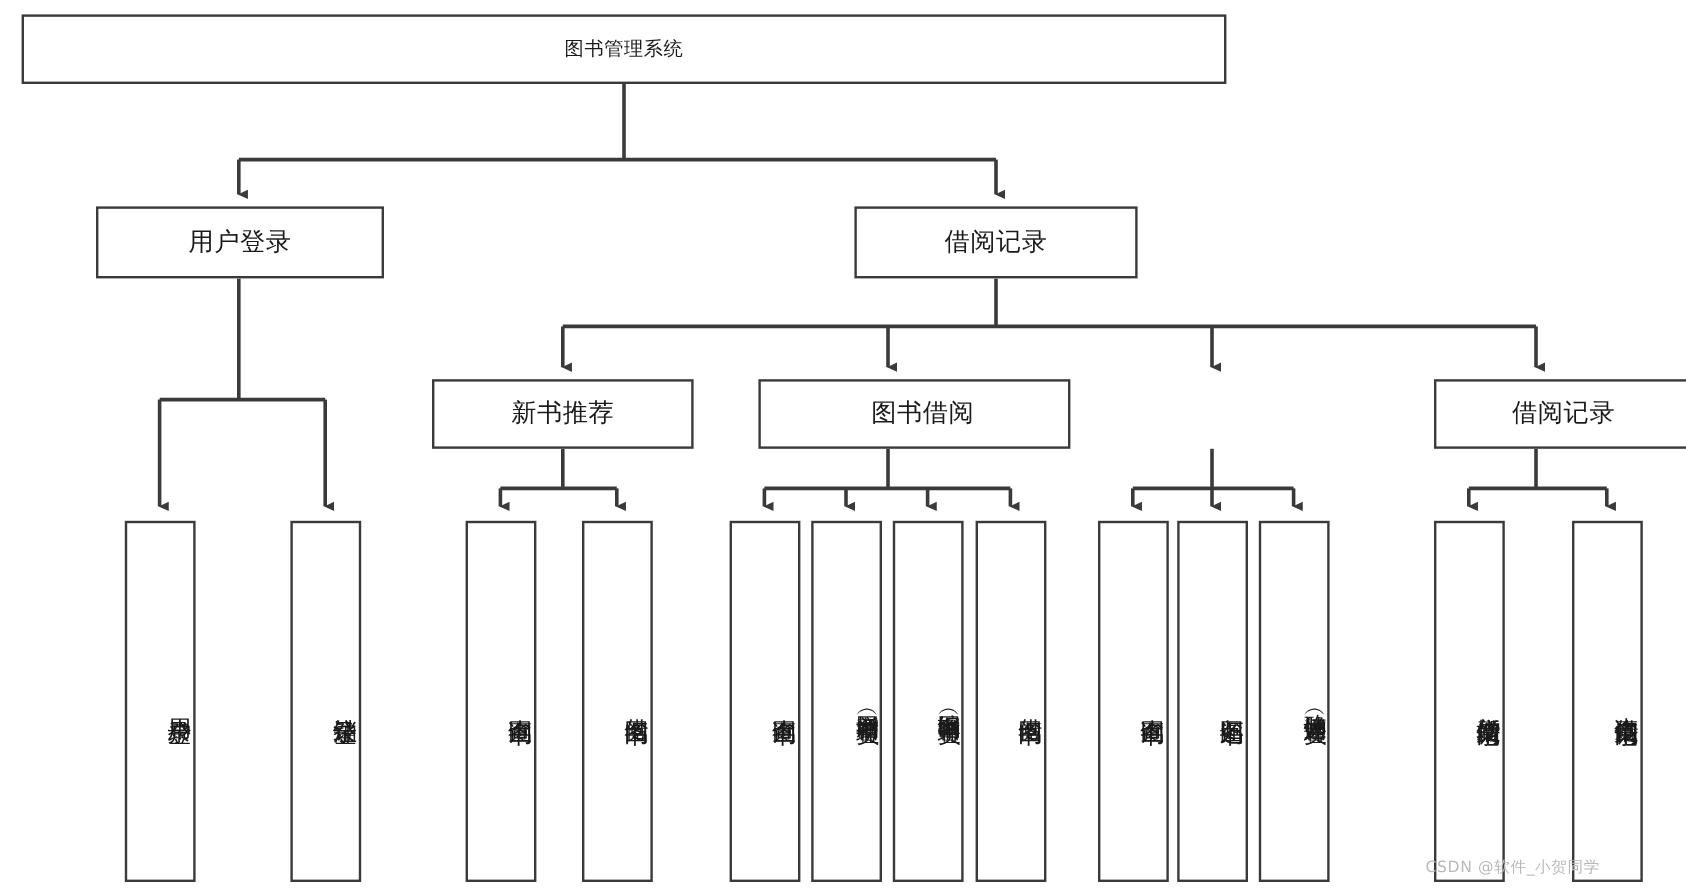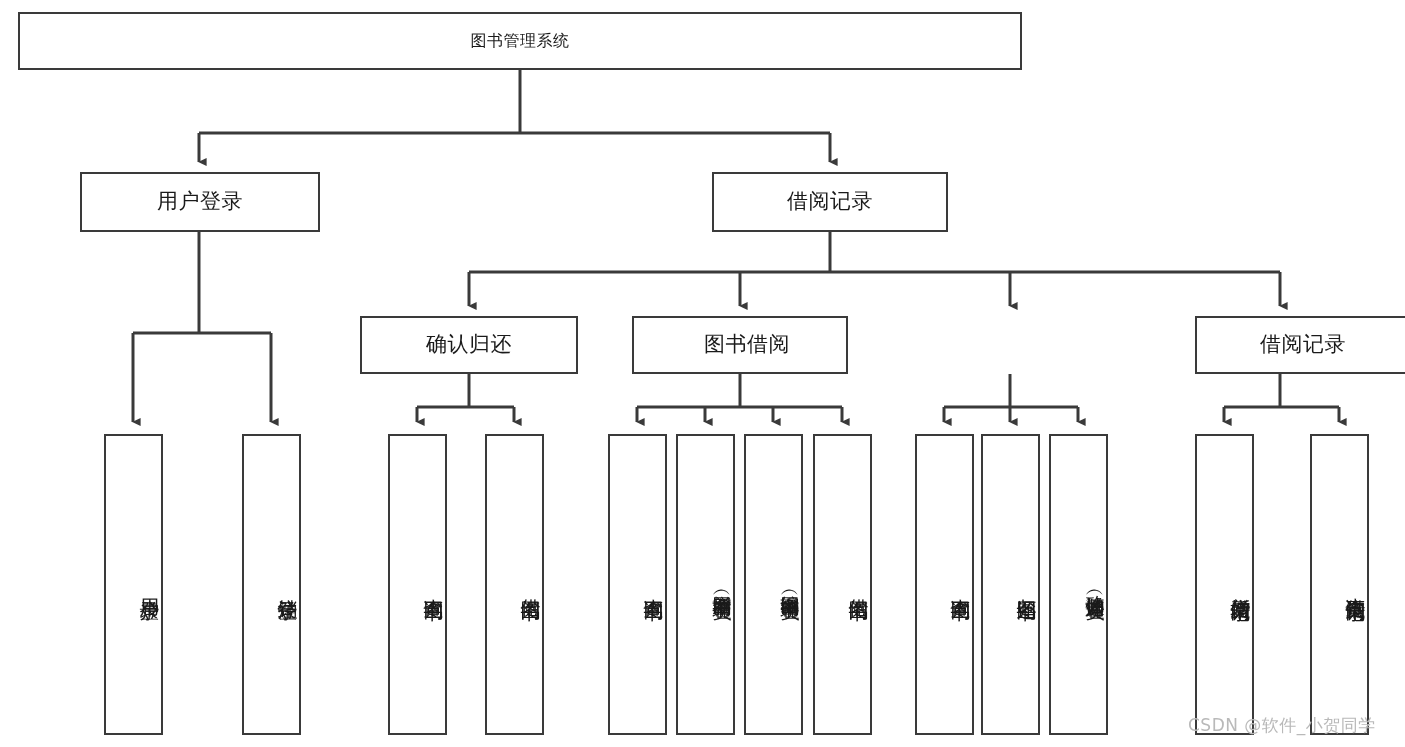--- a/index.html
+++ b/index.html
@@ -63,21 +63,21 @@
     width: 100%;
   }
   .node-v.tall-text .node-label {
     font-size: 19px;
     line-height: 1.12;
   }
   .watermark {
     position: absolute;
     left: 1188px;
     top: 714px;
-    font-size: 17px;
+    font-size: 13px;
     color: #b9b9b9;
     white-space: nowrap;
     letter-spacing: 0.5px;
   }
 </style>
 </head>
 <body>
 
 <div id="diagram-root">
 
@@ -137,23 +137,23 @@
   </div>
 
   <div class="node node-h" style="left:80px; top:172px; width:240px; height:60px;">
     <span class="node-label">用户登录</span>
   </div>
   <div class="node node-h" style="left:712px; top:172px; width:236px; height:60px;">
     <span class="node-label">借阅记录</span>
   </div>
 
   <div class="node node-h" style="left:360px; top:316px; width:218px; height:58px;">
-    <span class="node-label">确认归还</span>
-  </div>
-  <div class="node node-h" style="left:632px; top:316px; width:216px; height:58px;padding-left:14px;">
+    <span class="node-label">新书推荐</span>
+  </div>
+  <div class="node node-h" style="left:632px; top:316px; width:260px; height:58px;padding-left:14px;">
     <span class="node-label">图书借阅</span>
   </div>
   <div class="node node-h" style="left:1172px; top:316px; width:216px; height:58px;margin-left:23px;">
     <span class="node-label">借阅记录</span>
   </div>
 
   <div class="node node-v" style="left:104px; top:434px; width:59px; height:301px;">
     <span class="node-label">用户登录</span>
   </div>
   <div class="node node-v" style="left:242px; top:434px; width:59px; height:301px;">

